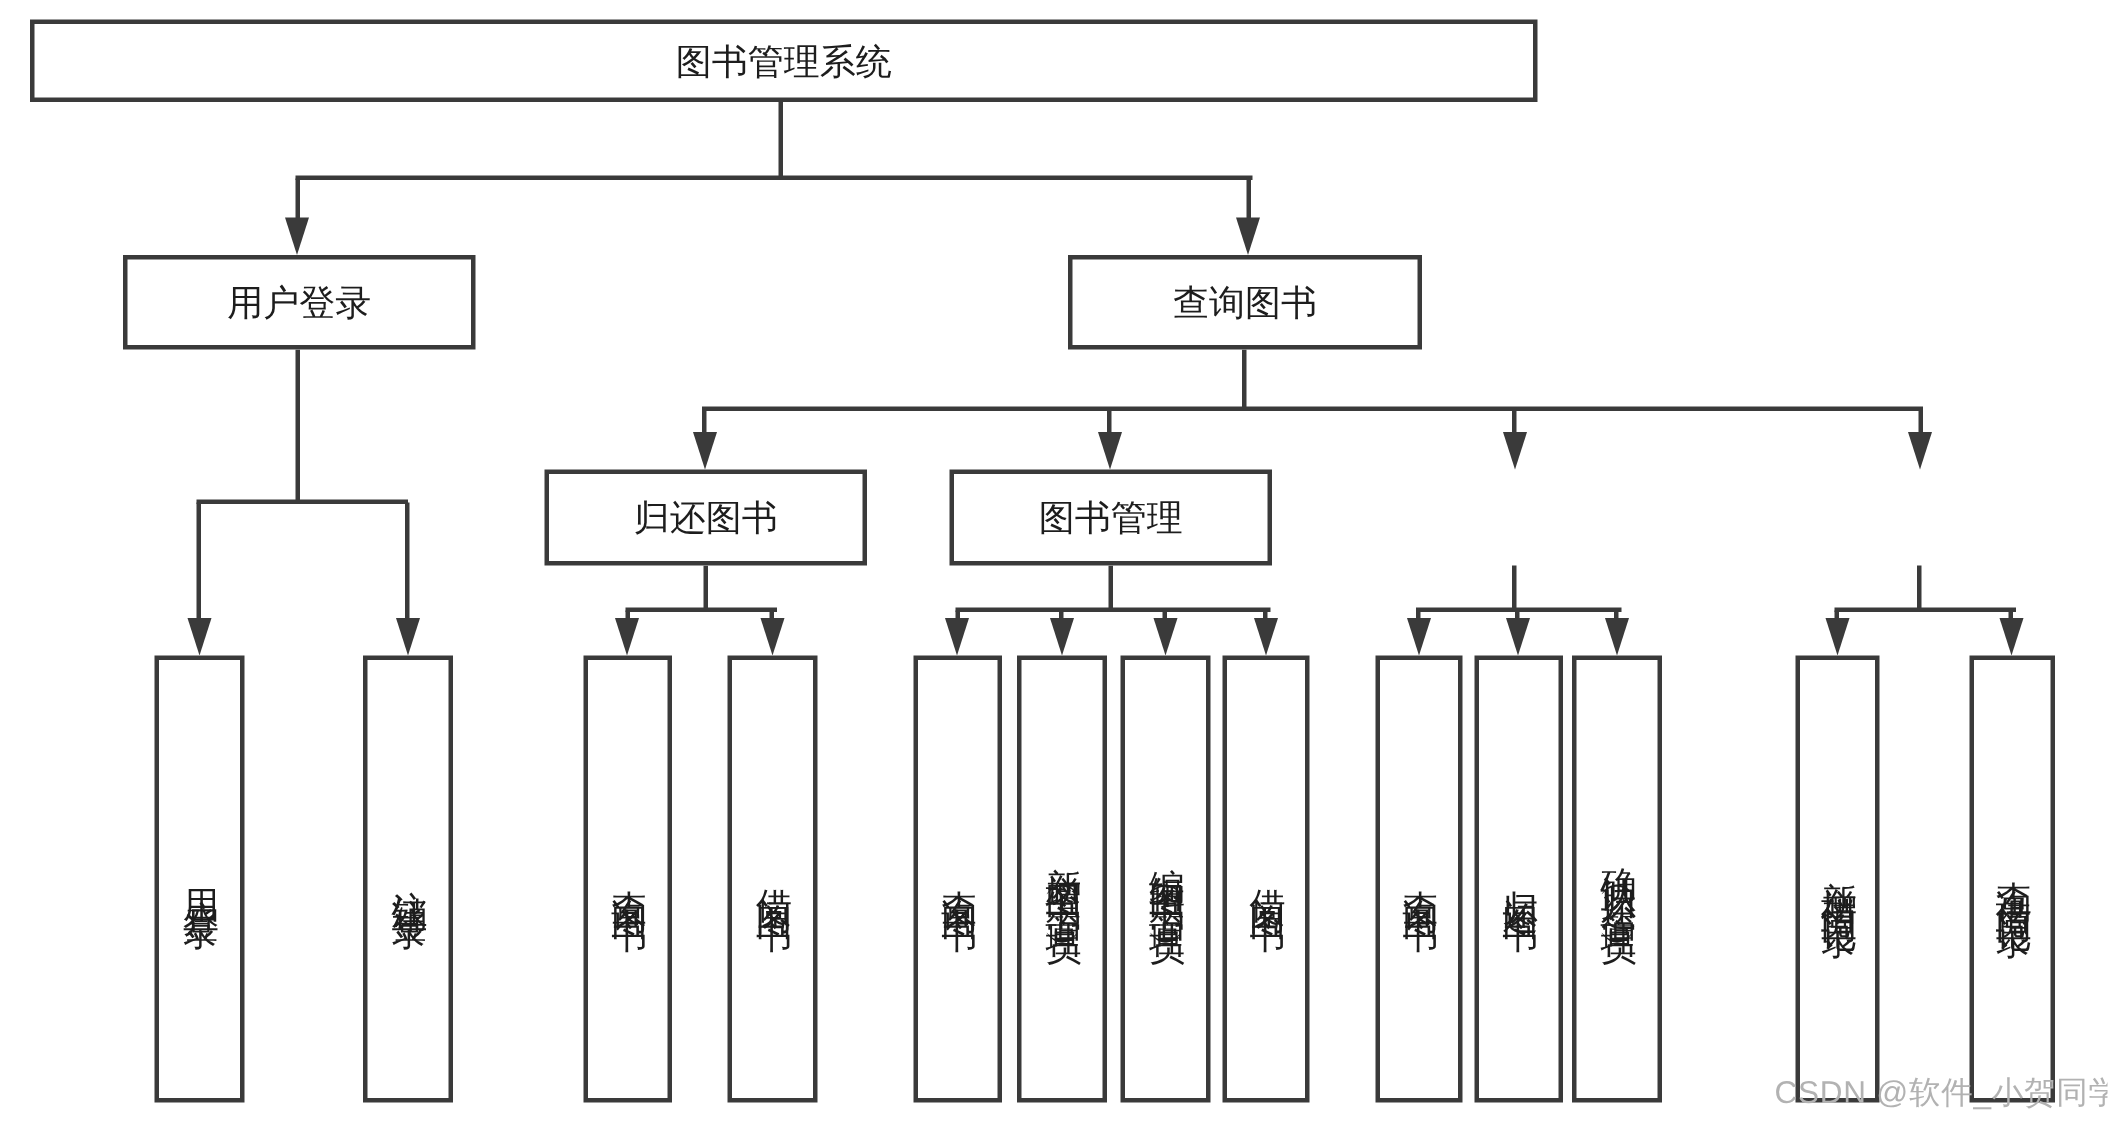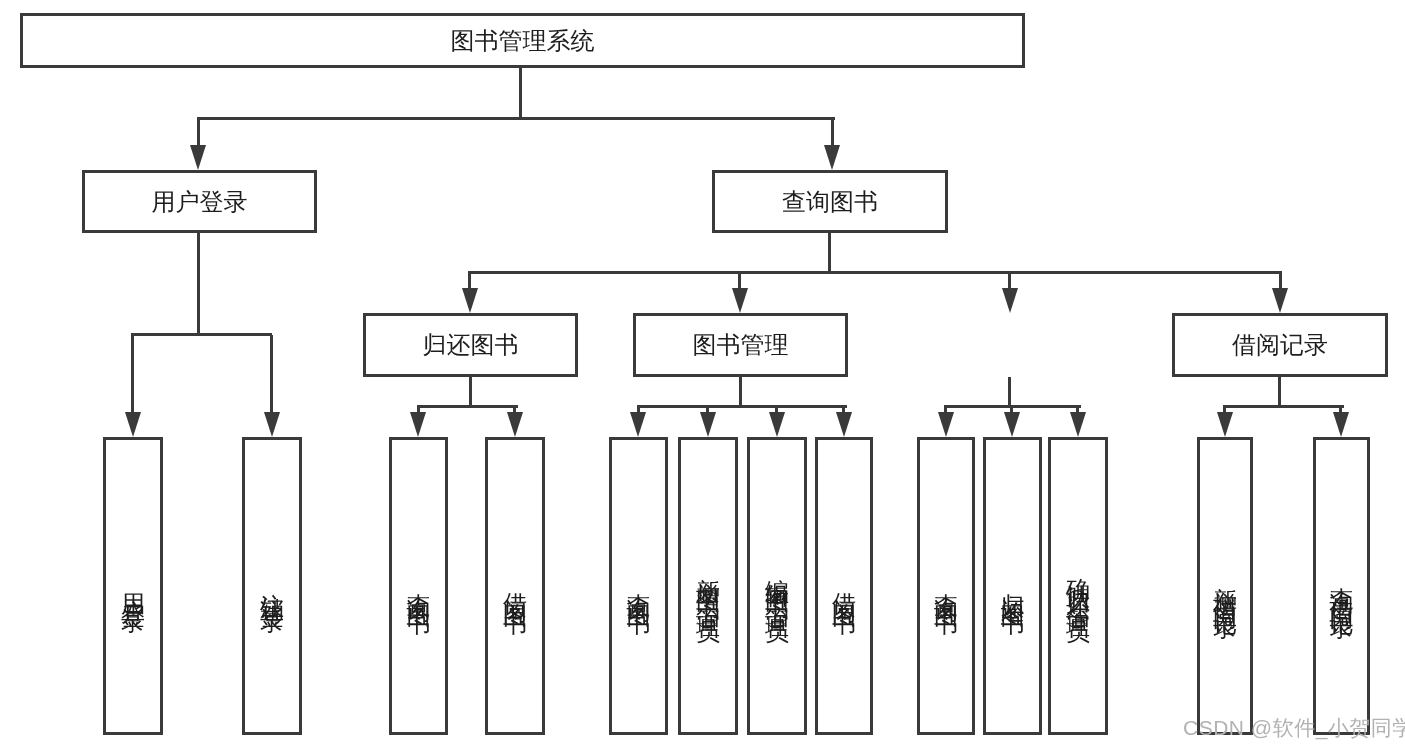--- a/index.html
+++ b/index.html
@@ -136,23 +136,20 @@
   <div class="node" style="left:712px;top:170px;width:236px;height:63px">
     <span>查询图书</span>
   </div>
 
   <div class="node" style="left:363px;top:313px;width:215px;height:64px">
     <span>归还图书</span>
   </div>
   <div class="node" style="left:633px;top:313px;width:215px;height:64px">
     <span>图书管理</span>
   </div>
-  <div class="node" style="left:1172px;top:313px;width:216px;height:64px">
-    <span>借阅记录</span>
-  </div>
 
   <div class="node leaf" style="left:103px;top:437px;width:60px;height:298px">
     <span class="vtext">用户登录</span>
   </div>
   <div class="node leaf" style="left:242px;top:437px;width:60px;height:298px">
     <span class="vtext">注销登录</span>
   </div>
 
   <div class="node leaf" style="left:389px;top:437px;width:59px;height:298px">
     <span class="vtext">查询图书</span>

